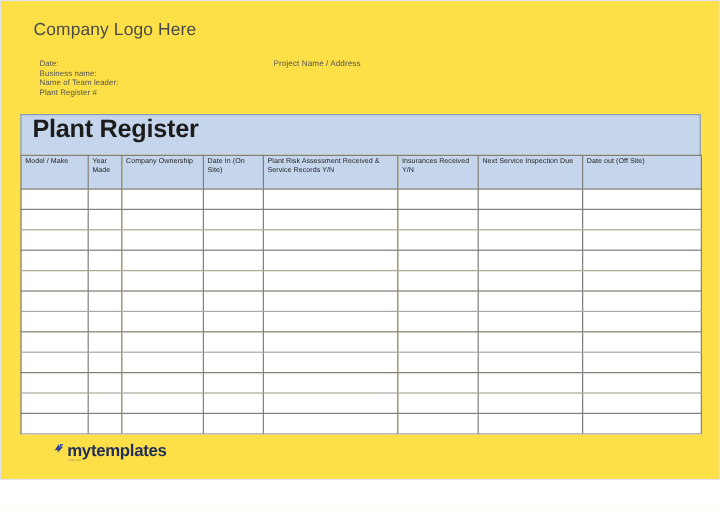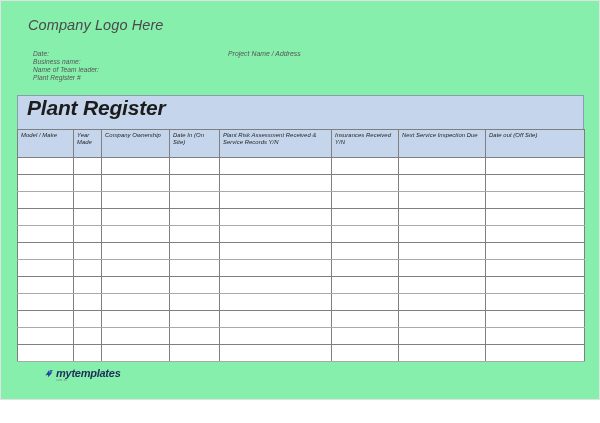--- a/index.html
+++ b/index.html
@@ -13,23 +13,22 @@
     font-family: "Liberation Sans", sans-serif;
     color: #3a3a3a;
     overflow: hidden;
   }
 
   .page {
     position: relative;
     width: 600px;
     height: 400px;
     box-sizing: border-box;
-    background: #86efac;
+    background: #fde047;
     border: 1px solid #e2e2e2;
-    font-style: italic;
   }
 
   
   .company-logo-line {
     position: absolute;
     left: 27px;
     top: 16px;
     font-size: 14.5px;
     font-weight: 400;
     color: #4a4a4a;
@@ -143,21 +142,21 @@
     margin-right: 2px;
     margin-top: 1px;
     flex: 0 0 auto;
   }
   .logo-text-wrap {
     display: flex;
     flex-direction: column;
     line-height: 1;
   }
   .logo-word {
-    font-size: 11px;
+    font-size: 14px;
     font-weight: bold;
     color: #1f2d5a;
     letter-spacing: -0.25px;
   }
   .logo-sub {
     font-size: 2.6px;
     color: #7a7a7a;
     letter-spacing: 0.4px;
     margin-top: 1px;
     margin-left: 0.5px;

